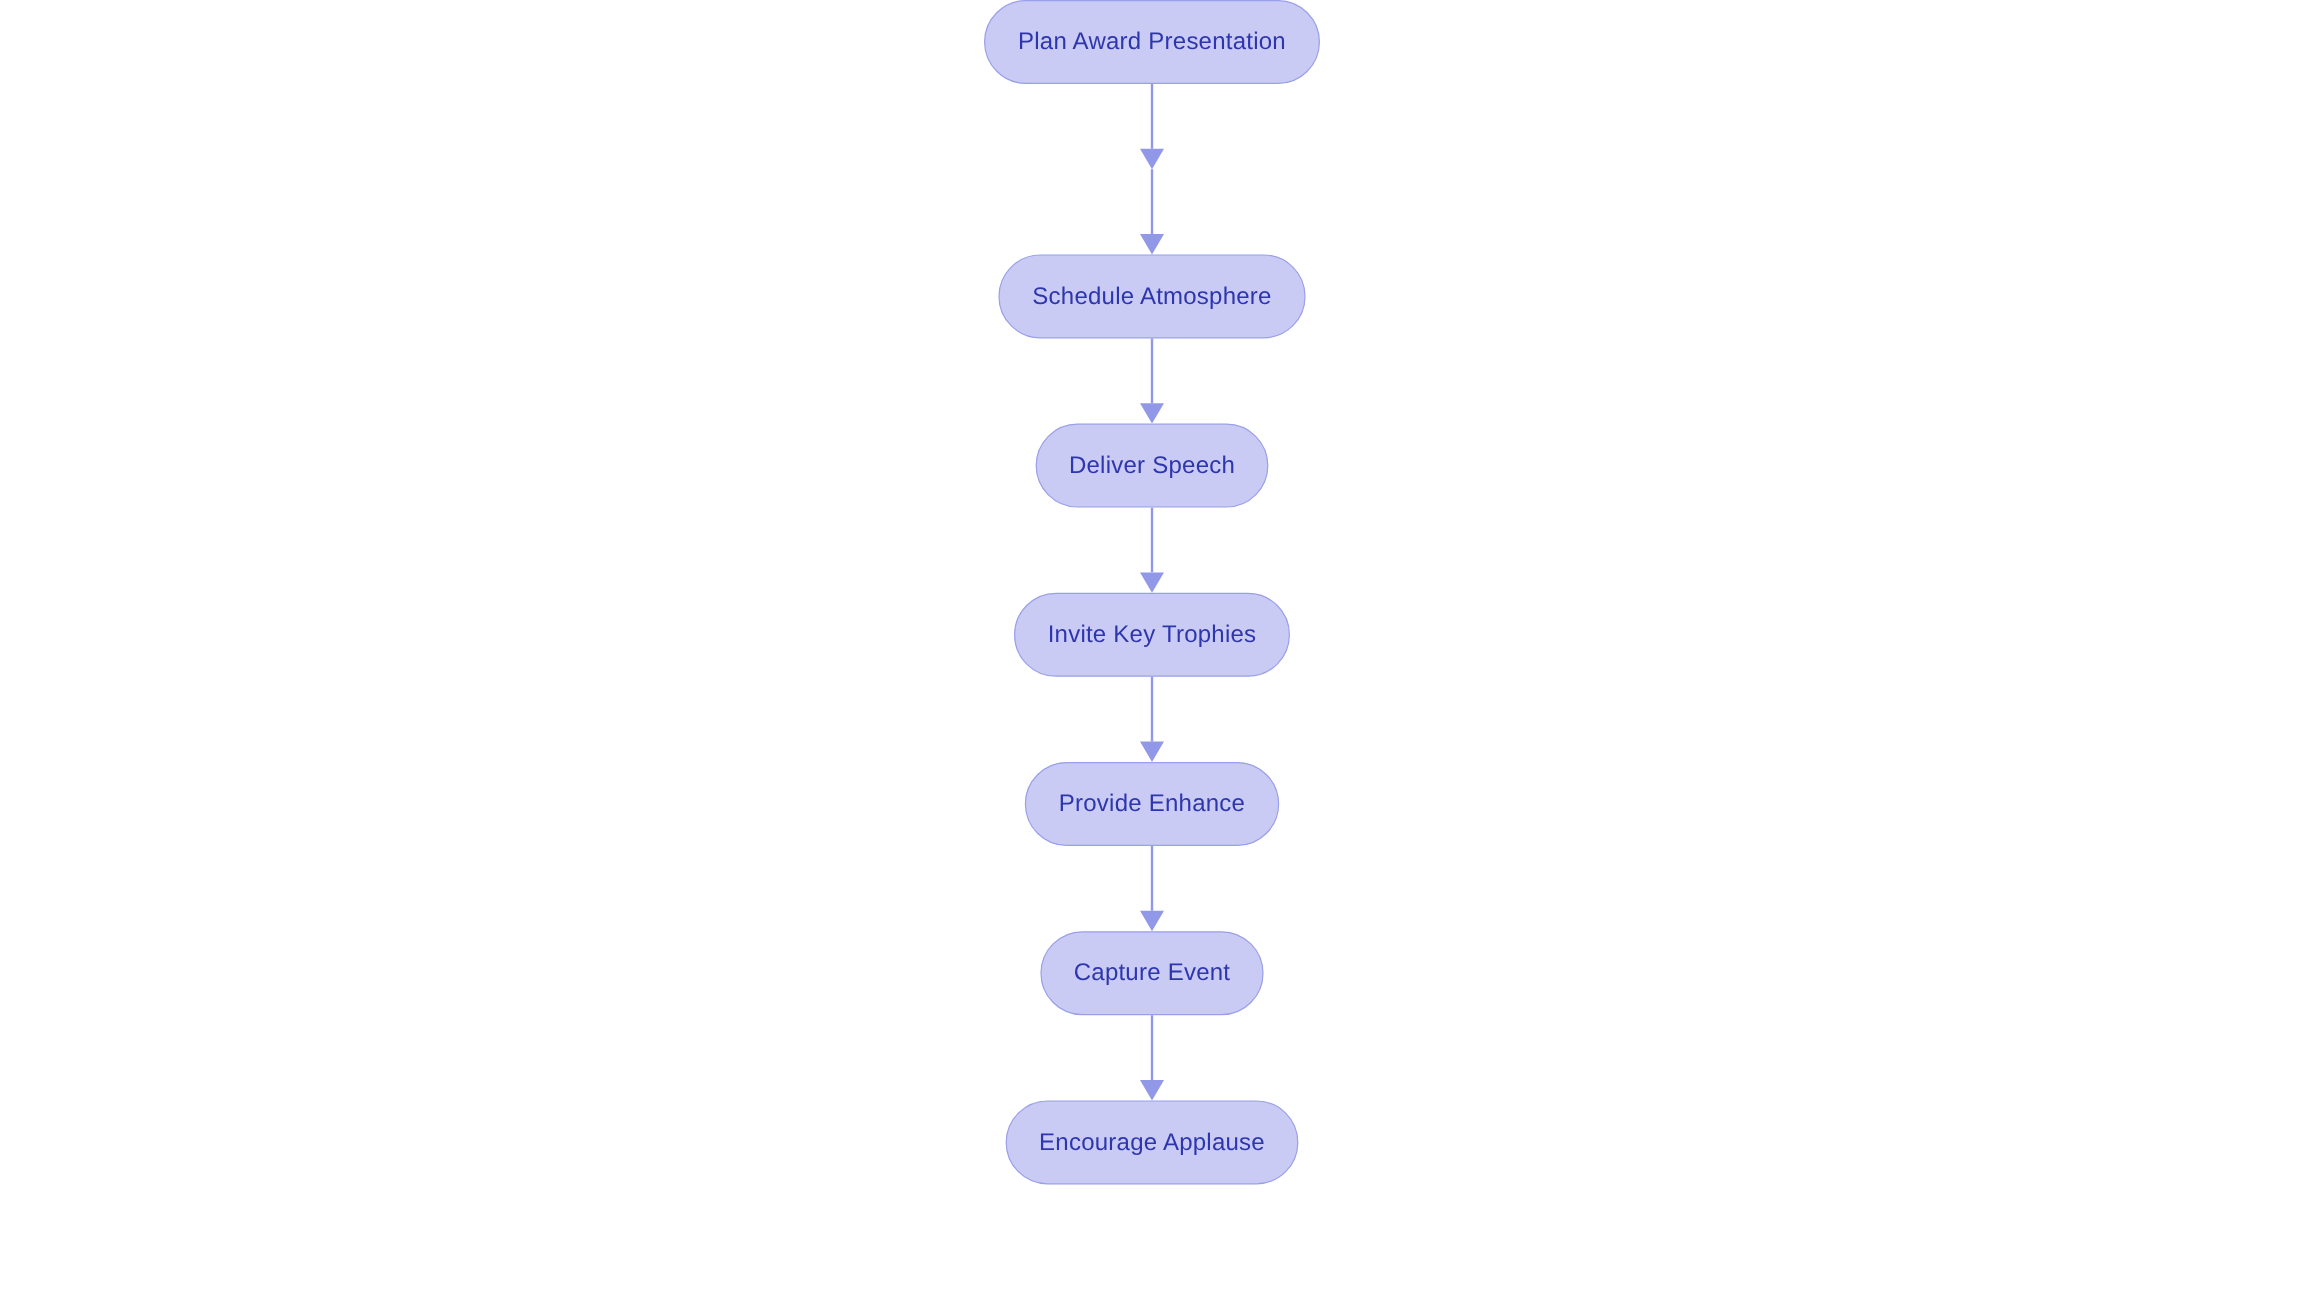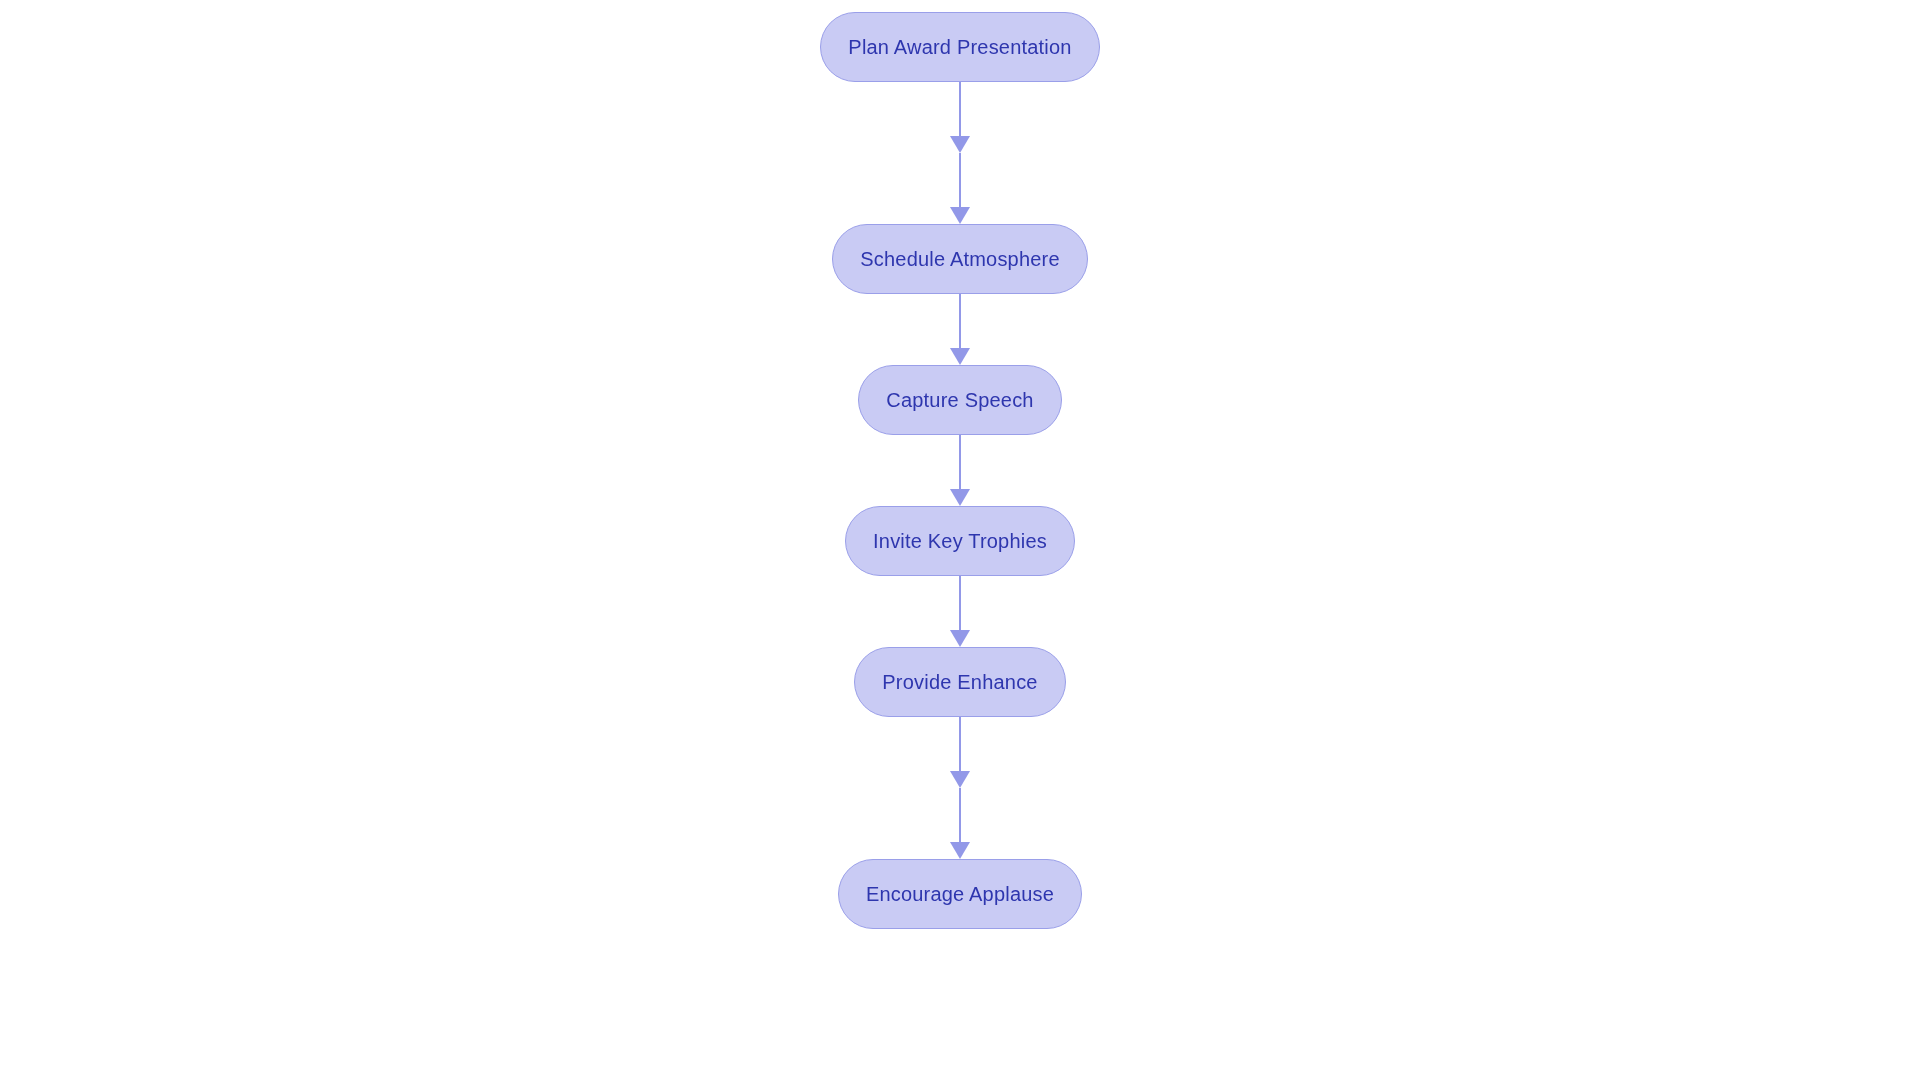--- a/index.html
+++ b/index.html
@@ -13,21 +13,21 @@
   html, body {
     width: 1920px;
     height: 1083px;
     background: var(--bg);
     overflow: hidden;
     font-family: "Liberation Sans", "DejaVu Sans", sans-serif;
   }
   .canvas {
     width: 1920px;
     height: 1083px;
-    padding-top: 12px;
+    padding-top: 0;
     display: flex;
     flex-direction: column;
     align-items: center;
   }
   .node {
     height: 70px;
     padding: 0 27px;
     border-radius: 35px;
     background: var(--node-fill);
     border: 1.5px solid var(--node-border);
@@ -86,21 +86,21 @@
   <div class="node">
     <span class="node-label">Schedule Atmosphere</span>
   </div>
 
   <div class="connector">
     <div class="arrow-line"></div>
     <div class="arrowhead"></div>
   </div>
 
   <div class="node">
-    <span class="node-label">Capture Speech</span>
+    <span class="node-label">Deliver Speech</span>
   </div>
 
   <div class="connector">
     <div class="arrow-line"></div>
     <div class="arrowhead"></div>
   </div>
 
   <div class="node">
     <span class="node-label">Invite Key Trophies</span>
   </div>
@@ -112,20 +112,23 @@
 
   <div class="node">
     <span class="node-label">Provide Enhance</span>
   </div>
 
   <div class="connector">
     <div class="arrow-line"></div>
     <div class="arrowhead"></div>
   </div>
 
+  <div class="node">
+    <span class="node-label">Capture Event</span>
+  </div>
 
   <div class="connector">
     <div class="arrow-line"></div>
     <div class="arrowhead"></div>
   </div>
 
   <div class="node">
     <span class="node-label">Encourage Applause</span>
   </div>
 

